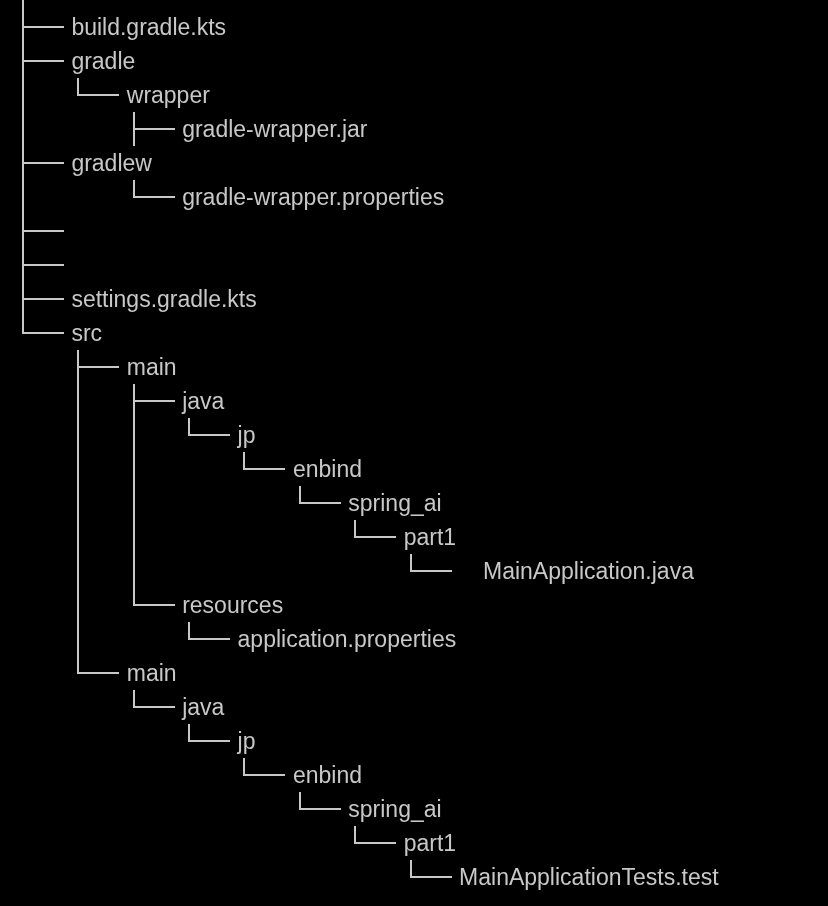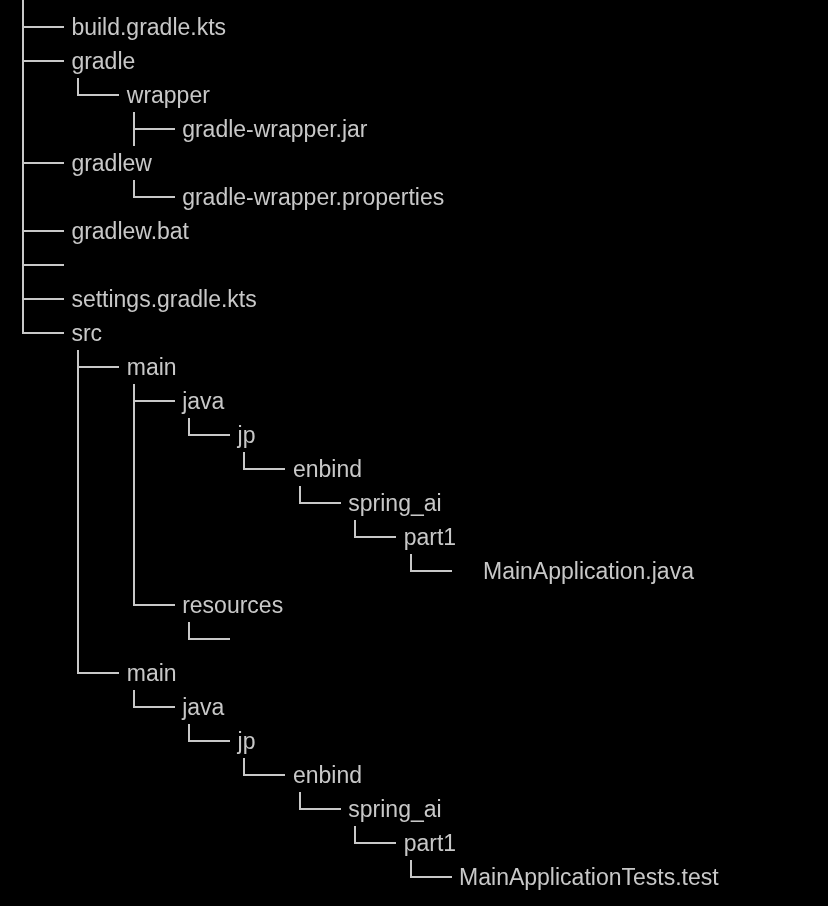--- a/index.html
+++ b/index.html
@@ -88,21 +88,20 @@
       </div>
       <div class="line">
         <i class="gv" style="left: 9.9235px; height: 34px; background: rgb(200, 200, 200);"></i>
         <i class="gv" style="left: 120.7px; height: 18px; background: rgb(200, 200, 200);"></i>
         <i class="gh" style="left: 120.7px; width: 42px; background: rgb(200, 200, 200);"></i>
         <span class="name" style="left: 170.164px;">gradle-wrapper.properties</span>
       </div>
       <div class="line">
         <i class="gv" style="left: 9.9235px; height: 34px; background: rgb(200, 200, 200);"></i>
         <i class="gh" style="left: 9.9235px; width: 42px; background: rgb(200, 200, 200);"></i>
-        <span class="name" style="left: 59.388px;">gradlew.bat</span>
       </div>
       <div class="line">
         <i class="gv" style="left: 9.9235px; height: 34px; background: rgb(200, 200, 200);"></i>
         <i class="gh" style="left: 9.9235px; width: 42px; background: rgb(200, 200, 200);"></i>
       </div>
       <div class="line">
         <i class="gv" style="left: 9.9235px; height: 34px; background: rgb(200, 200, 200);"></i>
         <i class="gh" style="left: 9.9235px; width: 42px; background: rgb(200, 200, 200);"></i>
         <span class="name" style="left: 59.388px;">settings.gradle.kts</span>
       </div>
@@ -160,20 +159,21 @@
       <div class="line">
         <i class="gv" style="left: 65.3115px; height: 34px; background: rgb(200, 200, 200);"></i>
         <i class="gv" style="left: 120.7px; height: 18px; background: rgb(200, 200, 200);"></i>
         <i class="gh" style="left: 120.7px; width: 42px; background: rgb(200, 200, 200);"></i>
         <span class="name" style="left: 170.164px;">resources</span>
       </div>
       <div class="line">
         <i class="gv" style="left: 65.3115px; height: 34px; background: rgb(200, 200, 200);"></i>
         <i class="gv" style="left: 176.087px; height: 18px; background: rgb(200, 200, 200);"></i>
         <i class="gh" style="left: 176.087px; width: 42px; background: rgb(200, 200, 200);"></i>
+        <span class="name" style="left: 225.552px;">application.properties</span>
       </div>
       <div class="line">
         <i class="gv" style="left: 65.3115px; height: 18px; background: rgb(200, 200, 200);"></i>
         <i class="gh" style="left: 65.3115px; width: 42px; background: rgb(200, 200, 200);"></i>
         <span class="name" style="left: 114.776px;">main</span>
       </div>
       <div class="line">
         <i class="gv" style="left: 120.7px; height: 18px; background: rgb(200, 200, 200);"></i>
         <i class="gh" style="left: 120.7px; width: 42px; background: rgb(200, 200, 200);"></i>
         <span class="name" style="left: 170.164px;">java</span>

